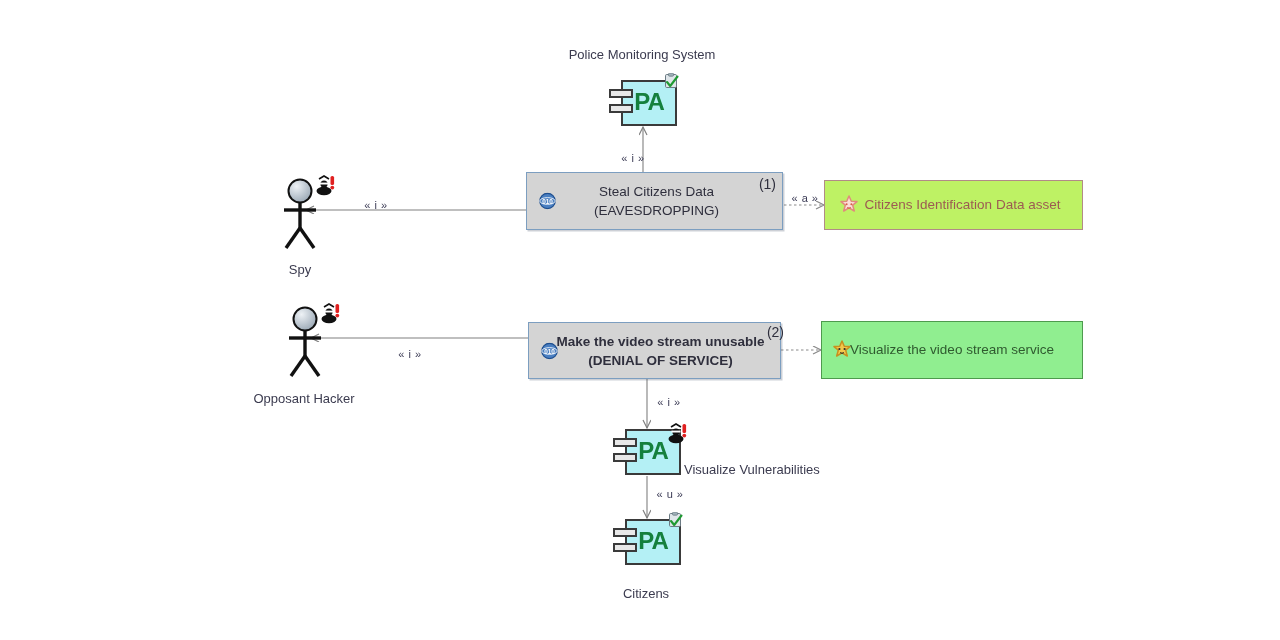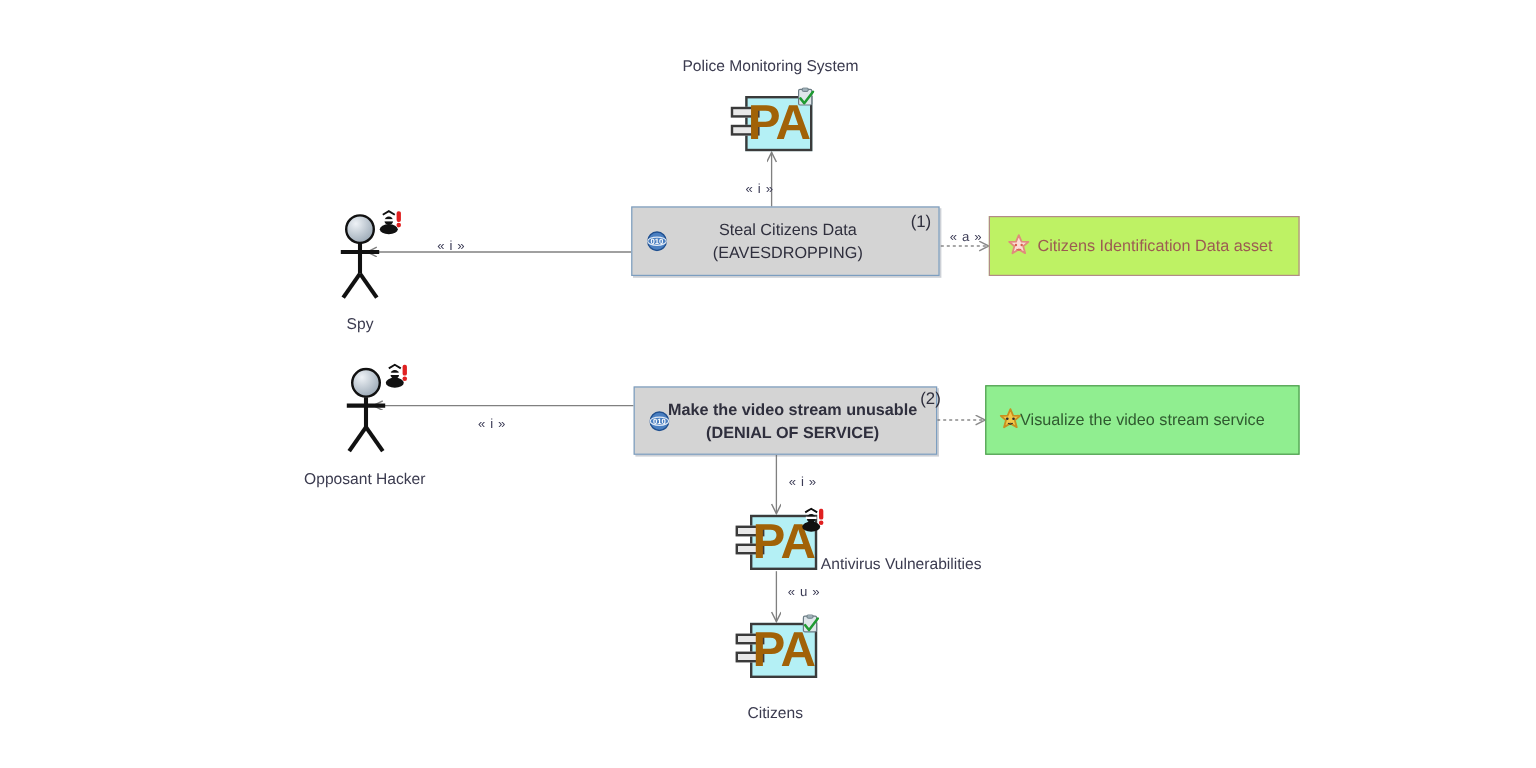--- a/index.html
+++ b/index.html
@@ -119,22 +119,22 @@
     box-sizing: border-box;
   }
   .pa-label {
     position: absolute;
     left: 12px; top: 0;
     width: 56px; height: 46px;
     line-height: 44px;
     text-align: center;
     font-family: "Liberation Sans", sans-serif;
     font-weight: bold;
-    font-size: 41px;
-    color: #a16207;
+    font-size: 24px;
+    color: #15803d;
     letter-spacing: -1px;
   }
   .pa-tab {
     position: absolute;
     left: 0;
     width: 24px; height: 9px;
     background: #e8e8e8;
     border: 2px solid #3a3a3a;
     box-sizing: border-box;
   }
@@ -295,21 +295,21 @@
   <div class="pa-label">PA</div>
   <svg class="badge" style="left:54px; top:-7px; width:22px; height:22px;" viewBox="0 0 22 22">
     <ellipse cx="9" cy="17" rx="7.5" ry="4.2" fill="#111"></ellipse>
     <circle cx="9" cy="10" r="3.6" fill="#111"></circle>
     <rect x="4.5" y="8.6" width="9" height="1.9" fill="#fff"></rect>
     <path d="M4 5 L9 2 L14 5" stroke="#111" stroke-width="1.6" fill="none"></path>
     <rect x="15.5" y="2" width="3.6" height="9" rx="1.6" fill="#e02020"></rect>
     <circle cx="17.3" cy="13.6" r="1.9" fill="#e02020"></circle>
   </svg>
 </div>
-<div class="caption" style="left:684px; top:462px;">Antivirus Vulnerabilities</div>
+<div class="caption" style="left:684px; top:462px;">Visualize Vulnerabilities</div>
 
 <div class="pa-comp" style="left:613px; top:519px;">
   <div class="pa-body"></div>
   <div class="pa-tab t1"></div>
   <div class="pa-tab t2"></div>
   <div class="pa-label">PA</div>
   <svg class="badge" style="left:54px; top:-7px;" viewBox="0 0 18 18">
     <rect x="2.5" y="1.5" width="11" height="13" rx="1.2" fill="#dfe6ea" stroke="#6b7b84" stroke-width="1"></rect>
     <rect x="5.5" y="0.2" width="5" height="3" rx="1" fill="#9fb0b8" stroke="#6b7b84" stroke-width=".8"></rect>
     <path d="M4 9 L7.2 13 L14.5 3.5" fill="none" stroke="#1f9a32" stroke-width="2.1" stroke-linecap="round" stroke-linejoin="round"></path>

